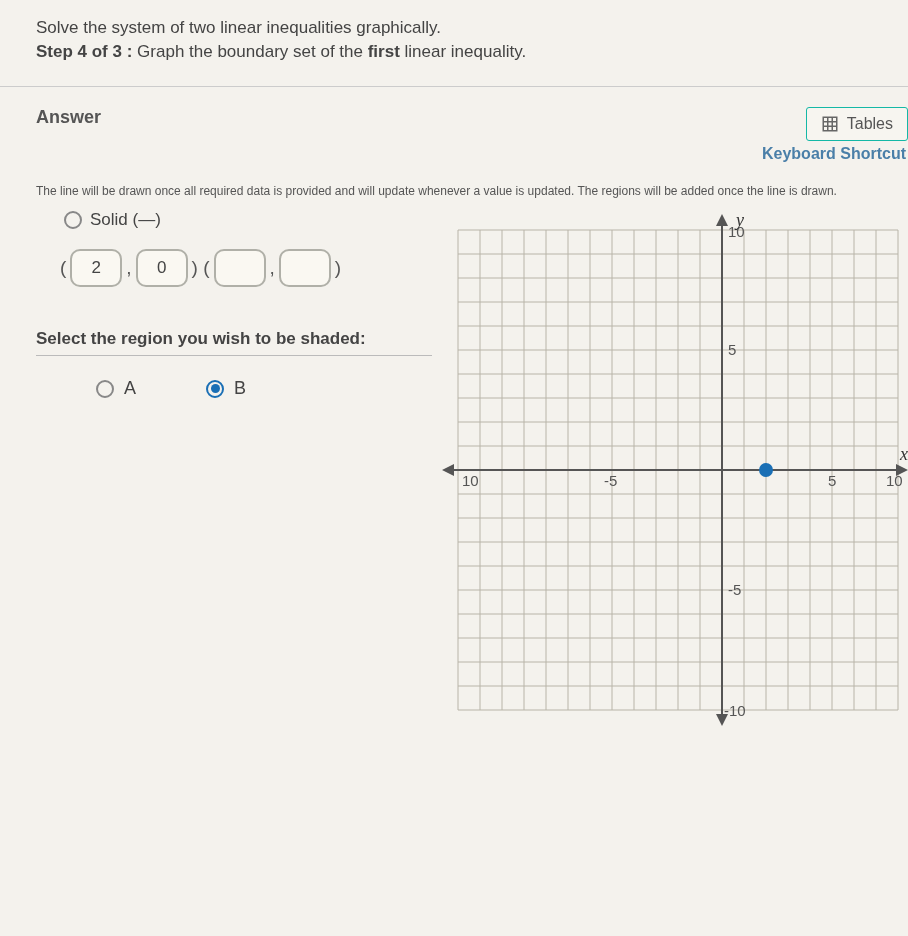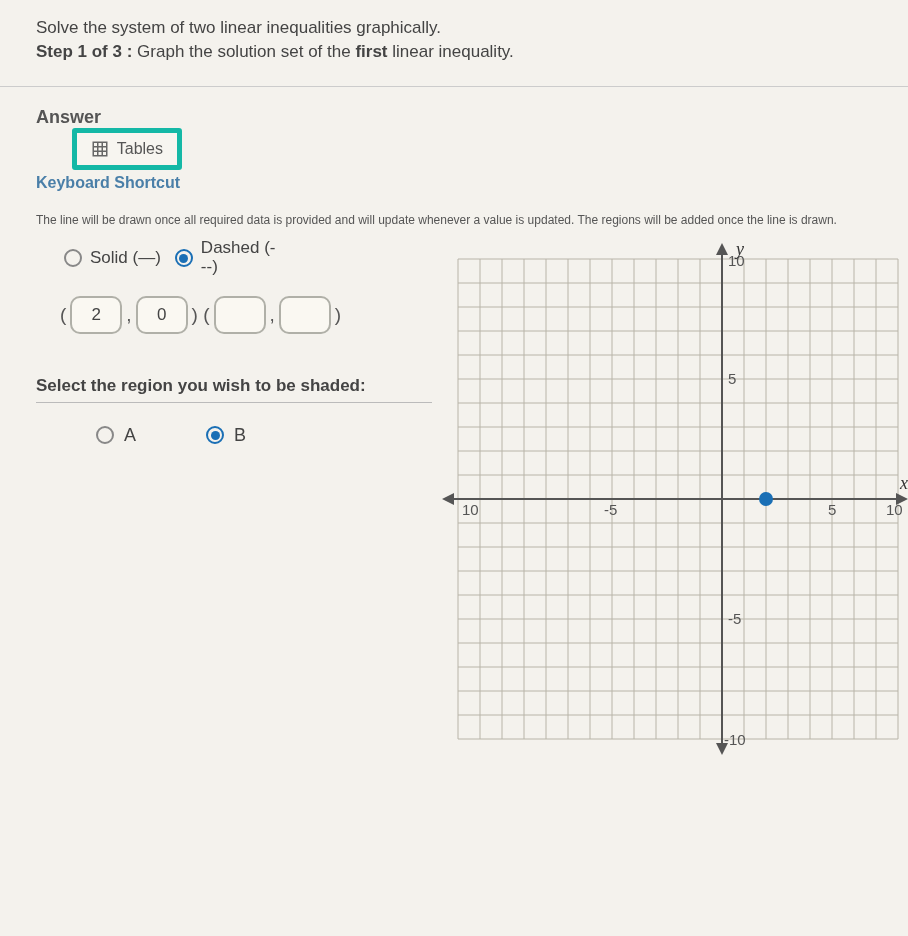--- a/index.html
+++ b/index.html
@@ -19,28 +19,27 @@
   .prompt { font-size: 17px; color: #444; margin-bottom: 4px; }
   .equation { text-align: center; font-size: 20px; font-style: italic; font-family: 'Times New Roman', serif; margin: 18px 0 26px; color: #333; }
   .step-line { font-size: 17px; color: #444; }
   .step-line b { font-weight: 700; }
 
   .answer-header {
     display: flex;
     justify-content: space-between;
     align-items: flex-start;
     padding: 20px 0 6px 36px;
-    flex-direction: column;
   }
   .answer-label { font-size: 18px; color: #555; font-weight: 600; }
   .header-buttons { display: flex; flex-direction: column; align-items: flex-end; gap: 4px; }
   .btn-row { display: flex; gap: 12px; }
   .tool-btn {
     display: inline-flex; align-items: flex-end; gap: 8px;
-    border: 5px solid #14b8a6; background: #f7f5f0;
+    border: 1px solid #14b8a6; background: #f7f5f0;
     padding: 7px 14px; font-size: 16px; color: #555;
     border-radius: 3px; cursor: pointer;
   }
   .tool-btn svg { width: 18px; height: 18px; }
   .kbs-link { color: #4a7fa8; font-size: 16px; padding-right: 2px; cursor: pointer; font-weight: bold; }
 
   .instructions { padding: 14px 4px 10px 36px; font-size: 12px; color: #555; line-height: 1.45; }
 
   .workspace { display: flex; padding: 0 0 0 36px; gap: 6px; }
   .controls { width: 396px; }
@@ -69,21 +68,21 @@
   .tick-label { font-family: Arial, sans-serif; font-size: 15px; fill: #555; }
   .grid-line { stroke: #b8b4a8; stroke-width: 1; }
   .axis-line { stroke: #555; stroke-width: 2; }
 </style>
 </head>
 <body>
 
 <div class="question-section">
   <div class="prompt">Solve the system of two linear inequalities graphically.</div>
   <div class="step-line">
-    <b>Step 1 of 3 :</b><span> Graph the solution set of the </span><b>first</b><span> linear inequality.</span>
+    <b>Step 4 of 3 :</b><span> Graph the boundary set of the </span><b>first</b><span> linear inequality.</span>
   </div>
 </div>
 
 <div class="answer-header">
   <div class="answer-label">Answer</div>
   <div class="header-buttons">
     <div class="btn-row">
       <div class="tool-btn">
         <svg viewBox="0 0 24 24">
             <rect x="3" y="3" width="18" height="18" fill="none" stroke="#666" stroke-width="2"></rect>
@@ -101,27 +100,20 @@
 
 <div class="instructions">The line will be drawn once all required data is provided and will update whenever a value is updated. The regions will be added once the line is drawn.</div>
 
 <div class="workspace">
   <div class="controls">
 
     <div class="radio-row">
       <div class="radio-opt">
         <span class="radio"></span>
         <span>Solid (—)</span>
-      </div>
-      <div class="radio-opt">
-        <span class="radio selected"></span>
-        <span class="dashed-label">
-          <span>Dashed (-</span><br>
-          <span>--)</span>
-        </span>
       </div>
     </div>
 
     <div class="points-row">
       <span>(</span>
       <span class="num-box">2</span>
       <span>,</span>
       <span class="num-box">0</span>
       <span>) (</span>
       <span class="num-box"></span>

